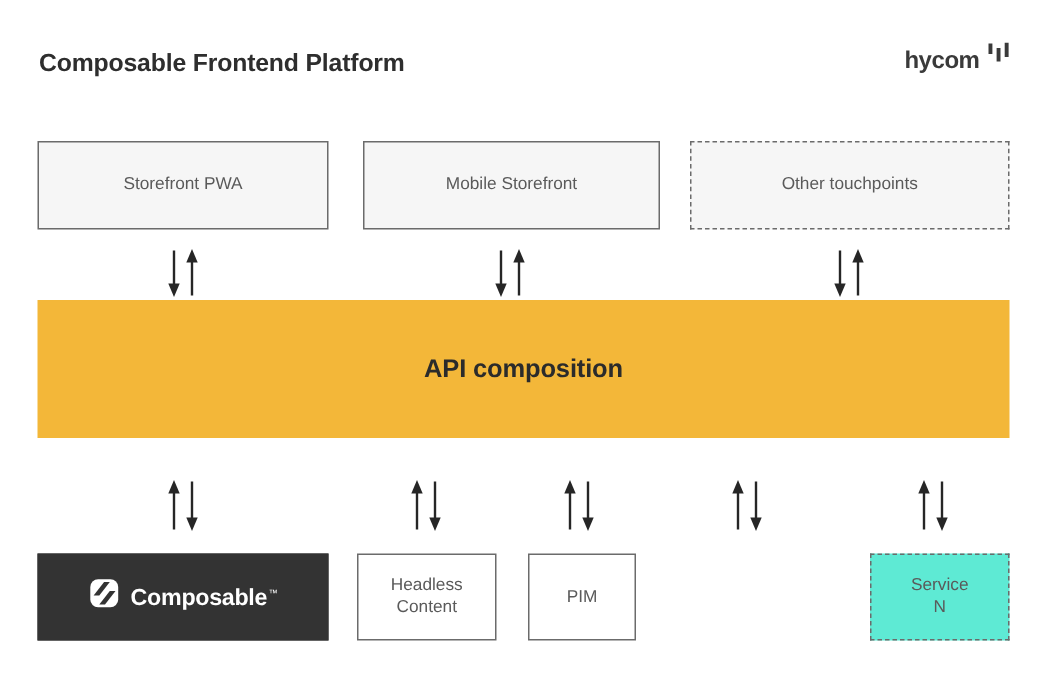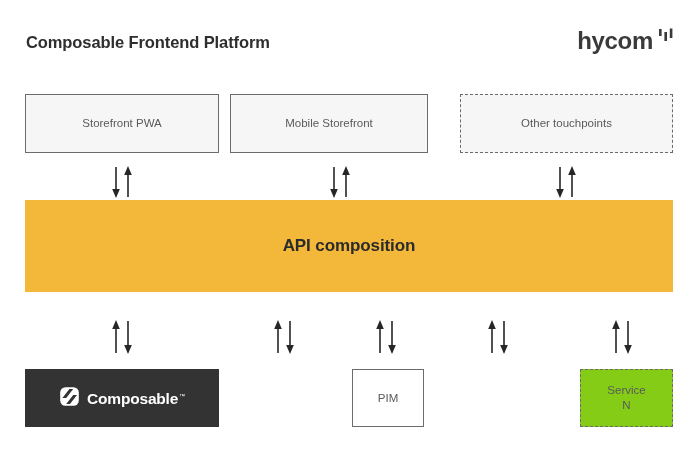--- a/index.html
+++ b/index.html
@@ -43,21 +43,21 @@
   }
   .brand {
     position: absolute;
     right: 22px;
     top: 30px;
     display: flex;
     align-items: flex-start;
     gap: 5px;
   }
   .brand-word {
-    font-size: 24px;
+    font-size: 16px;
     font-weight: bold;
     color: #3a3a3a;
     letter-spacing: -0.3px;
     line-height: 22px;
   }
   .brand-mark {
     display: block;
     margin-top: -3px;
   }
 
@@ -79,21 +79,21 @@
   }
   .node.dashed-filled {
     background: #f6f6f6;
     border: 1.4px dashed #6b6b6b;
   }
   .node.outline {
     background: #ffffff;
     border: 1.4px solid #6b6b6b;
   }
   .node.dashed-outline {
-    background: #84cc16;
+    background: #5eead4;
     border: 1.4px dashed #6b6b6b;
   }
   .node.dark {
     background: #333333;
     border: 1.4px solid #333333;
   }
   .node-label {
     display: block;
     white-space: pre-line;
   }
@@ -169,21 +169,21 @@
           <rect x="11.8" y="1.5" width="2.6" height="9.5" fill="#3a3a3a"></rect>
         </svg>
       </span>
     </div>
   </div>
 
   <div class="node filled" style="left:25px; top:94px; width:194px; height:59px;">
     <span class="node-label">Storefront PWA</span>
   </div>
 
-  <div class="node filled" style="left:230px; top:94px; width:198px; height:59px;">
+  <div class="node filled" style="left:242px; top:94px; width:198px; height:59px;">
     <span class="node-label">Mobile Storefront</span>
   </div>
 
   <div class="node dashed-filled" style="left:460px; top:94px; width:213px; height:59px;justify-content:center;">
     <span class="node-label">Other touchpoints</span>
   </div>
 
   <div class="arrow-pair" style="left:106px; top:164px;">
     <svg width="34" height="36" viewBox="0 0 34 36">
       <g stroke="#262626" stroke-width="1.6" fill="none">
@@ -284,20 +284,24 @@
           <g fill="#333333">
             <polygon points="3.4,12.0 10.4,3.0 14.2,3.0 7.2,12.0"></polygon>
             <polygon points="7.2,18.0 14.2,9.0 18.0,9.0 11.0,18.0"></polygon>
           </g>
         </svg>
       </span>
       <span class="oro-text"><span>Composable</span><span class="oro-tm">™</span></span>
     </span>
   </div>
 
+  <div class="node outline" style="left:238px; top:369px; width:93px; height:58px;">
+    <span class="node-label">Headless
+Content</span>
+  </div>
 
   <div class="node outline" style="left:352px; top:369px; width:72px; height:58px;">
     <span class="node-label">PIM</span>
   </div>
 
 
   <div class="node dashed-outline" style="left:580px; top:369px; width:93px; height:58px;">
     <span class="node-label">Service
 N</span>
   </div>

